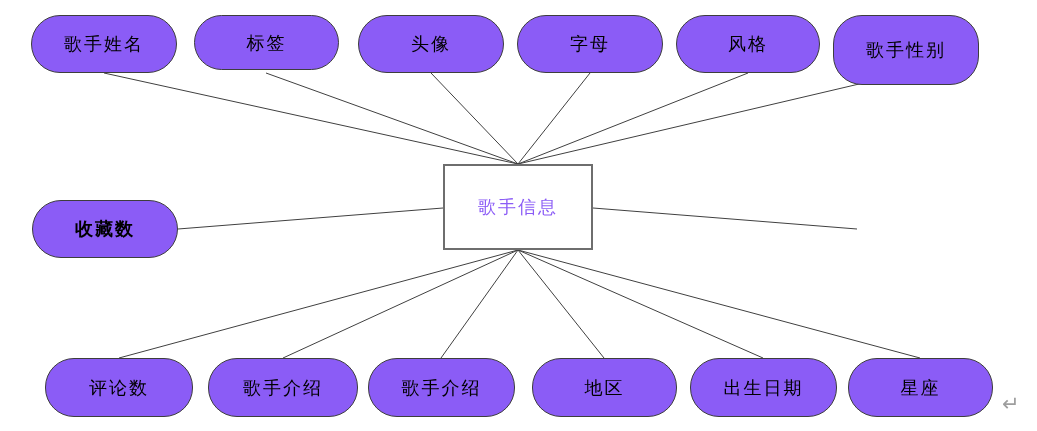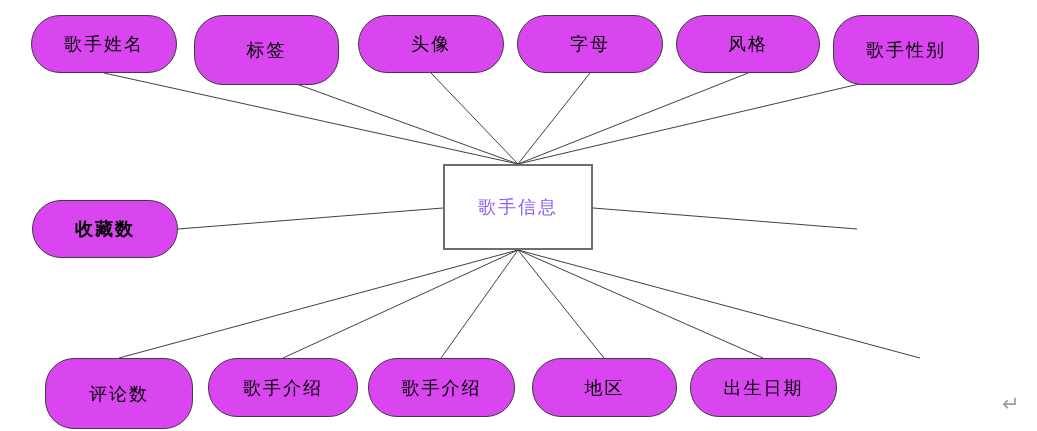--- a/index.html
+++ b/index.html
@@ -18,21 +18,21 @@
   #connectors {
     position: absolute;
     left: 0;
     top: 0;
     width: 1037px;
     height: 431px;
   }
   .attr-node {
     position: absolute;
     box-sizing: border-box;
-    background: #d946ef;
+    background: #8b5cf6;
     border: 1.5px solid #3d3d3d;
     border-radius: 29px;
     display: flex;
     align-items: center;
     justify-content: center;
     font-size: 18px;
     letter-spacing: 2px;
     color: #000000;
     white-space: nowrap;
   }
@@ -78,31 +78,32 @@
 
     <line x1="518" y1="250" x2="119" y2="358" stroke="#404040" stroke-width="1"></line>
     <line x1="518" y1="250" x2="283" y2="358" stroke="#404040" stroke-width="1"></line>
     <line x1="518" y1="250" x2="441" y2="358" stroke="#404040" stroke-width="1"></line>
     <line x1="518" y1="250" x2="604" y2="358" stroke="#404040" stroke-width="1"></line>
     <line x1="518" y1="250" x2="763" y2="358" stroke="#404040" stroke-width="1"></line>
     <line x1="518" y1="250" x2="920" y2="358" stroke="#404040" stroke-width="1"></line>
   </svg>
 
   <div class="attr-node" style="left:31px;  top:15px; width:146px; height:58px;">歌手姓名</div>
-  <div class="attr-node" style="left:194px; top:15px; width:145px; height:70px;">标签</div>
+  <div class="attr-node" style="left:194px; top:15px; width:145px; height:55px;">标签</div>
   <div class="attr-node" style="left:358px; top:15px; width:146px; height:58px;">头像</div>
   <div class="attr-node" style="left:517px; top:15px; width:146px; height:58px;">字母</div>
   <div class="attr-node" style="left:676px; top:15px; width:144px; height:58px;">风格</div>
   <div class="attr-node" style="left:833px; top:15px; width:146px; height:70px;">歌手性别</div>
 
   <div class="attr-node" style="left:32px;  top:200px; width:146px; height:58px;font-weight:bold;">收藏数</div>
 
   <div class="entity-node" style="left:443px; top:164px; width:150px; height:86px;">歌手信息</div>
 
-  <div class="attr-node" style="left:45px;  top:358px; width:148px; height:71px;">评论数</div>
+  <div class="attr-node" style="left:45px;  top:358px; width:148px; height:59px;">评论数</div>
   <div class="attr-node" style="left:208px; top:358px; width:150px; height:59px;">歌手介绍</div>
   <div class="attr-node" style="left:368px; top:358px; width:147px; height:59px;">歌手介绍</div>
   <div class="attr-node" style="left:532px; top:358px; width:145px; height:59px;">地区</div>
   <div class="attr-node" style="left:690px; top:358px; width:147px; height:59px;">出生日期</div>
+  <div class="attr-node" style="left:848px; top:358px; width:145px; height:59px;">星座</div>
 
   <span class="para-mark">↵</span>
 
 </div>
 
 </body></html>

